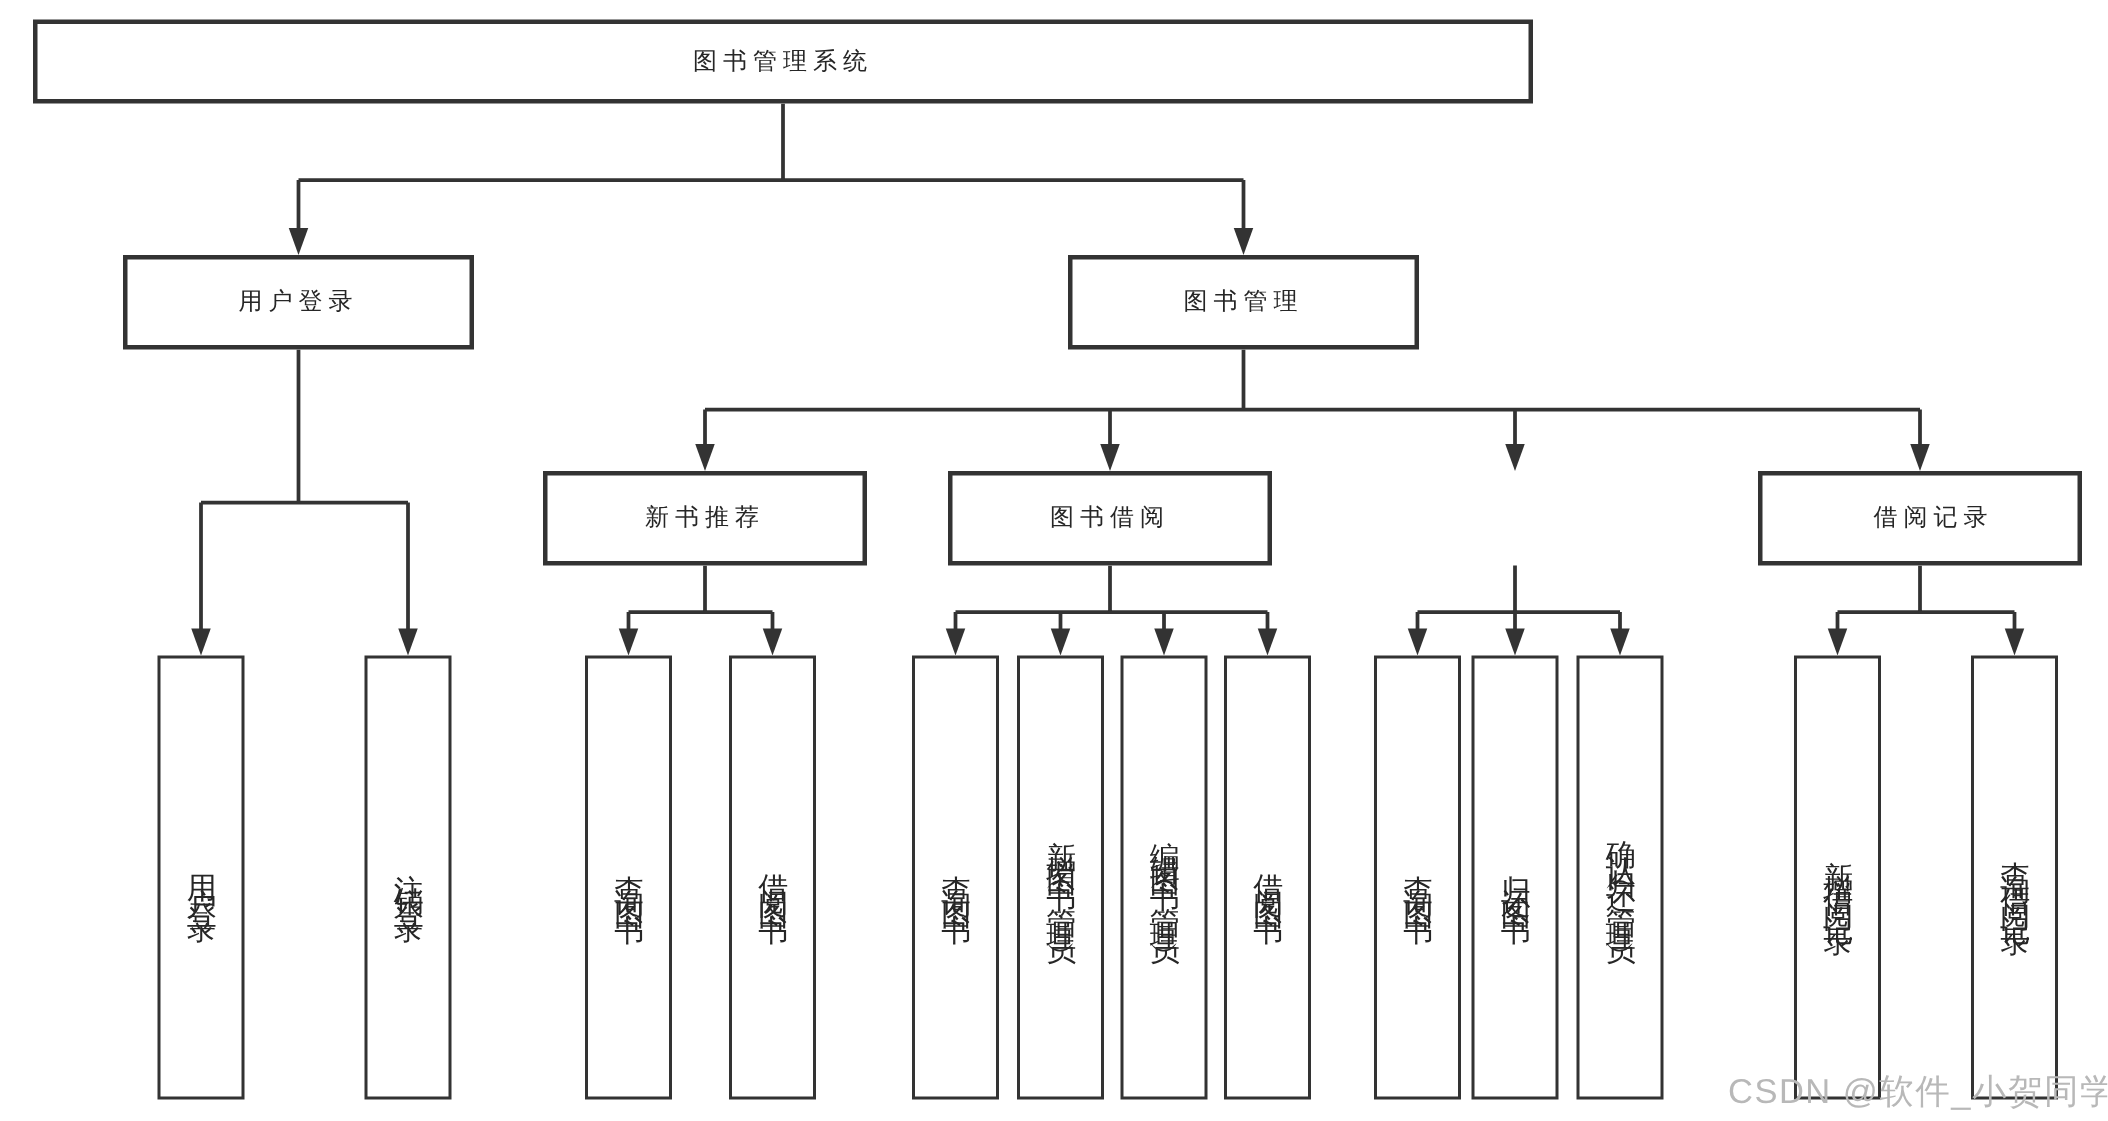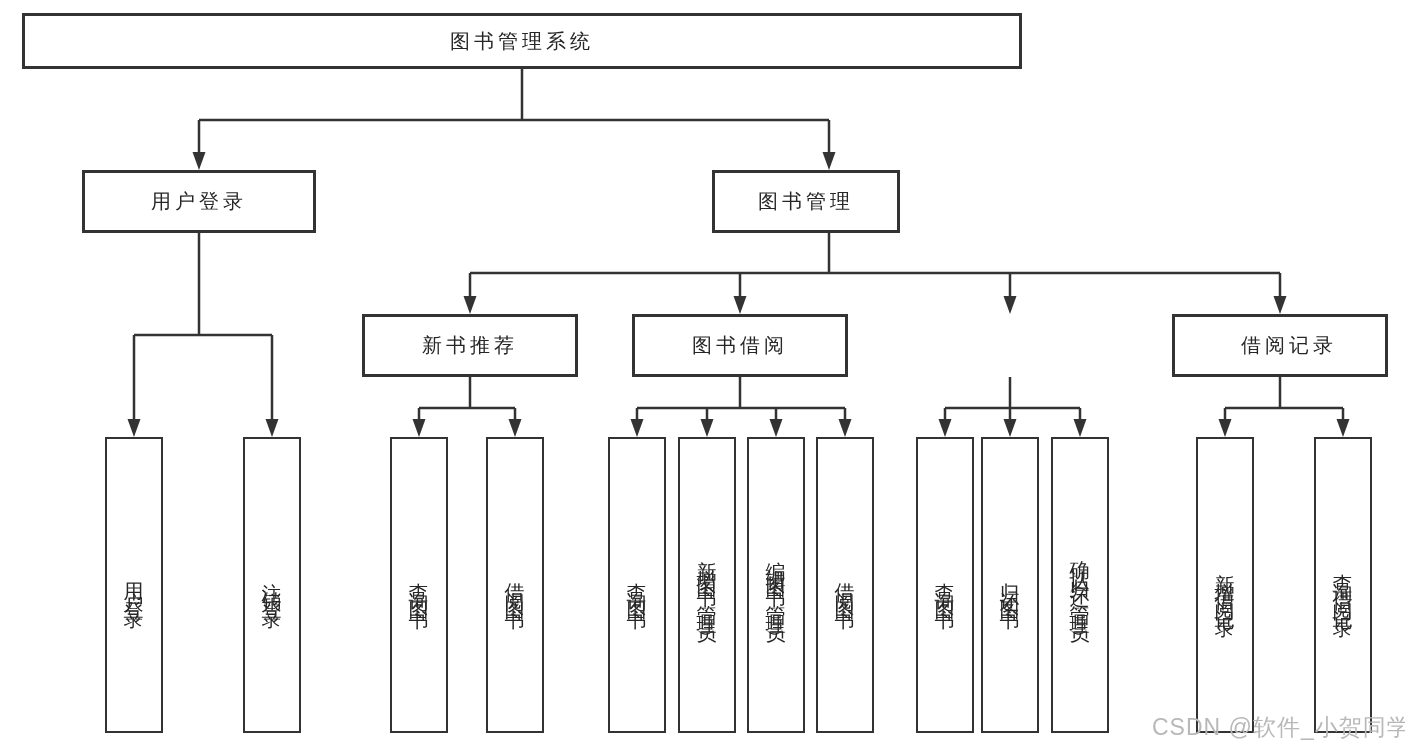--- a/index.html
+++ b/index.html
@@ -22,21 +22,21 @@
     box-sizing: border-box;
     border: 2px solid #333333;
     background: #ffffff;
     color: #262626;
     display: flex;
     align-items: center;
     justify-content: center;
     text-align: center;
   }
   .node-h {
-    font-size: 20px;
+    font-size: 16px;
     letter-spacing: 4px;
     border-width: 3px;
   }
   .node-v {
     font-size: 20px;
     letter-spacing: 9px;
     writing-mode: vertical-rl;
     text-orientation: mixed;
     line-height: 1;
     border-width: 2px;
@@ -47,21 +47,21 @@
     top: 712px;
     font-size: 23px;
     color: #b8b8b8;
     letter-spacing: 1px;
     white-space: nowrap;
     z-index: 5;
   }
   
   #n-root            { left: 22px;   top: 13px;  width: 1000px; height: 56px; }
   #n-user-login      { left: 82px;   top: 170px; width: 234px;  height: 63px; }
-  #n-book-mgmt       { left: 712px;  top: 170px; width: 188px;  height: 63px; }
+  #n-book-mgmt       { left: 712px;  top: 170px; width: 234px;  height: 63px; }
   #n-new-book        { left: 362px;  top: 314px; width: 216px;  height: 63px; }
   #n-book-borrow     { left: 632px;  top: 314px; width: 216px;  height: 63px; }
   #n-current-borrow  { left: 902px;  top: 314px; width: 216px;  height: 63px; }
   #n-borrow-records  { left: 1172px; top: 314px; width: 216px;  height: 63px; padding-left: 18px; }
   .leaf              { top: 437px; width: 58px; height: 296px; }
   #l-user-login      { left: 105px; }
   #l-logout          { left: 243px; }
   #l-query-1         { left: 390px; }
   #l-borrow-1        { left: 486px; }
   #l-query-2         { left: 608px; }

